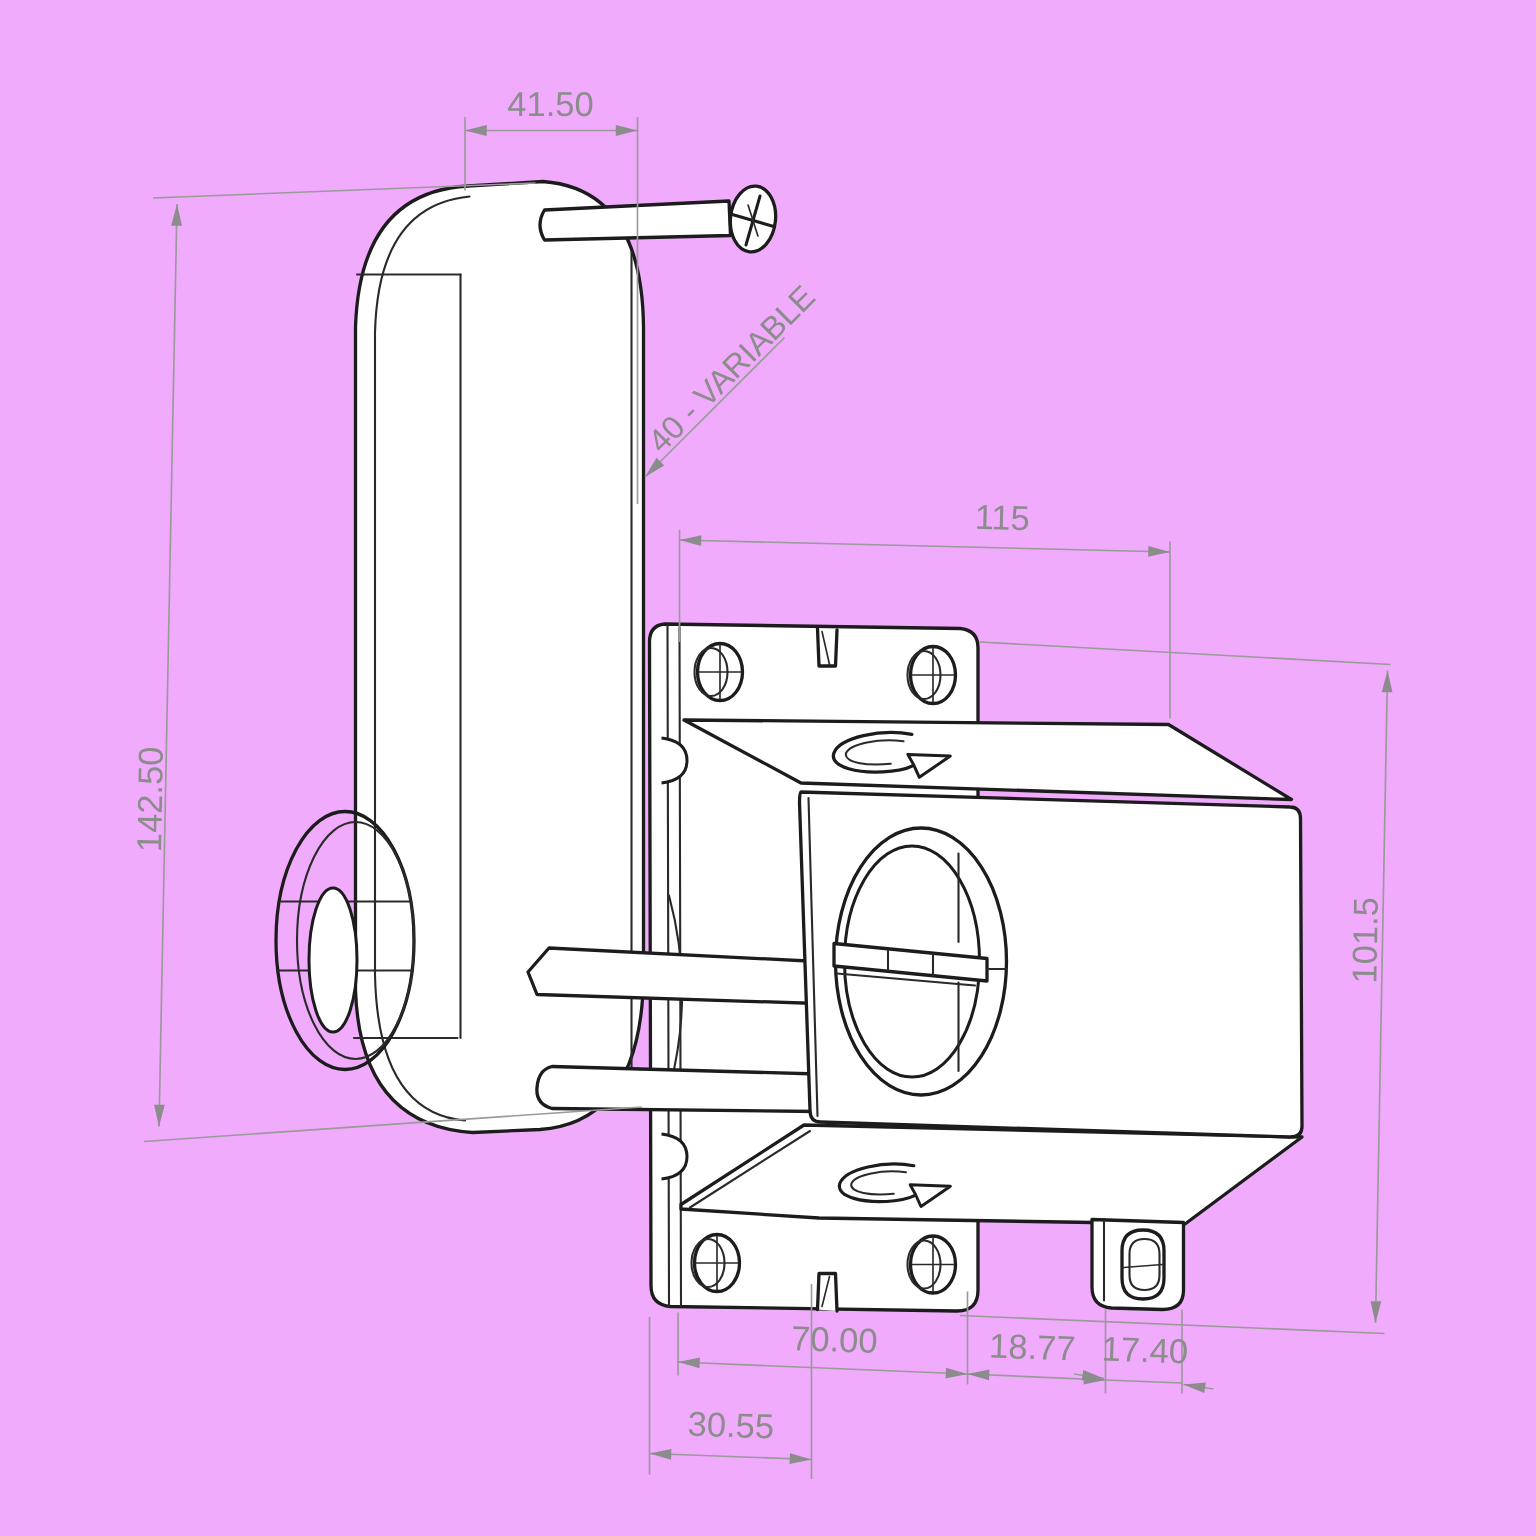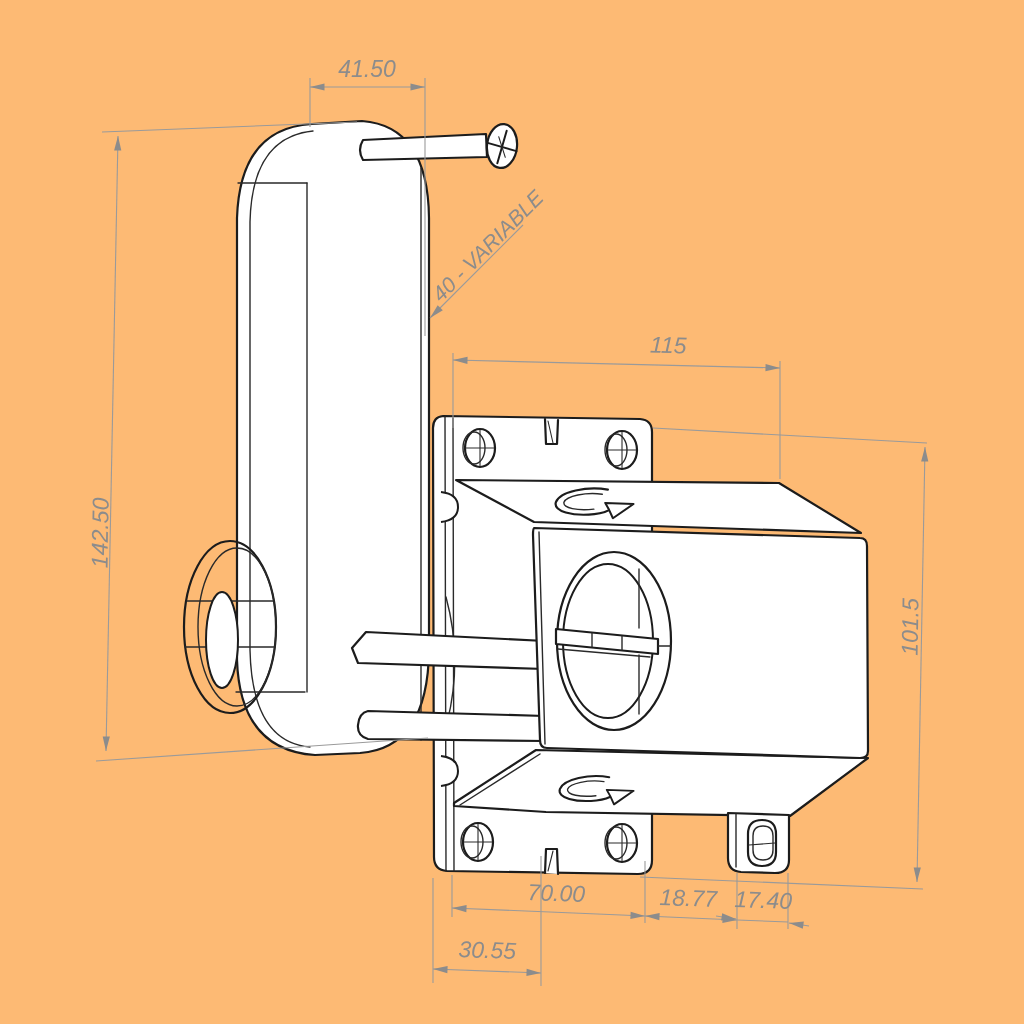--- a/index.html
+++ b/index.html
@@ -1,16 +1,16 @@
 <!DOCTYPE html>
 <html><head>
 <meta charset="utf-8">
 <style>
   html,body{margin:0;padding:0;background:#ffffff;}
-  .stage{width:1024px;height:1024px;position:relative;background:#fdba74;overflow:hidden;font-style:italic;}
+  .stage{width:1024px;height:1024px;position:relative;background:#f0abfc;overflow:hidden;}
   svg{display:block;}
   svg text{font-family:"Liberation Sans", sans-serif;fill:#8c8c8c;font-size:23px;}
   .dl{stroke:#9a9a9a;stroke-width:1.1;fill:none;}
   .o{stroke:#1c1c1c;stroke-width:2.2;fill:#ffffff;stroke-linejoin:round;stroke-linecap:round;}
   .on{stroke:#1c1c1c;stroke-width:2.2;fill:none;stroke-linejoin:round;stroke-linecap:round;}
   .t{stroke:#2a2a2a;stroke-width:1.4;fill:none;stroke-linecap:round;}
   .t2{stroke:#2a2a2a;stroke-width:1.1;fill:none;stroke-linecap:round;}
   .ow{stroke:#1c1c1c;stroke-width:2.0;fill:#ffffff;stroke-linejoin:round;}
 </style>
 </head>

